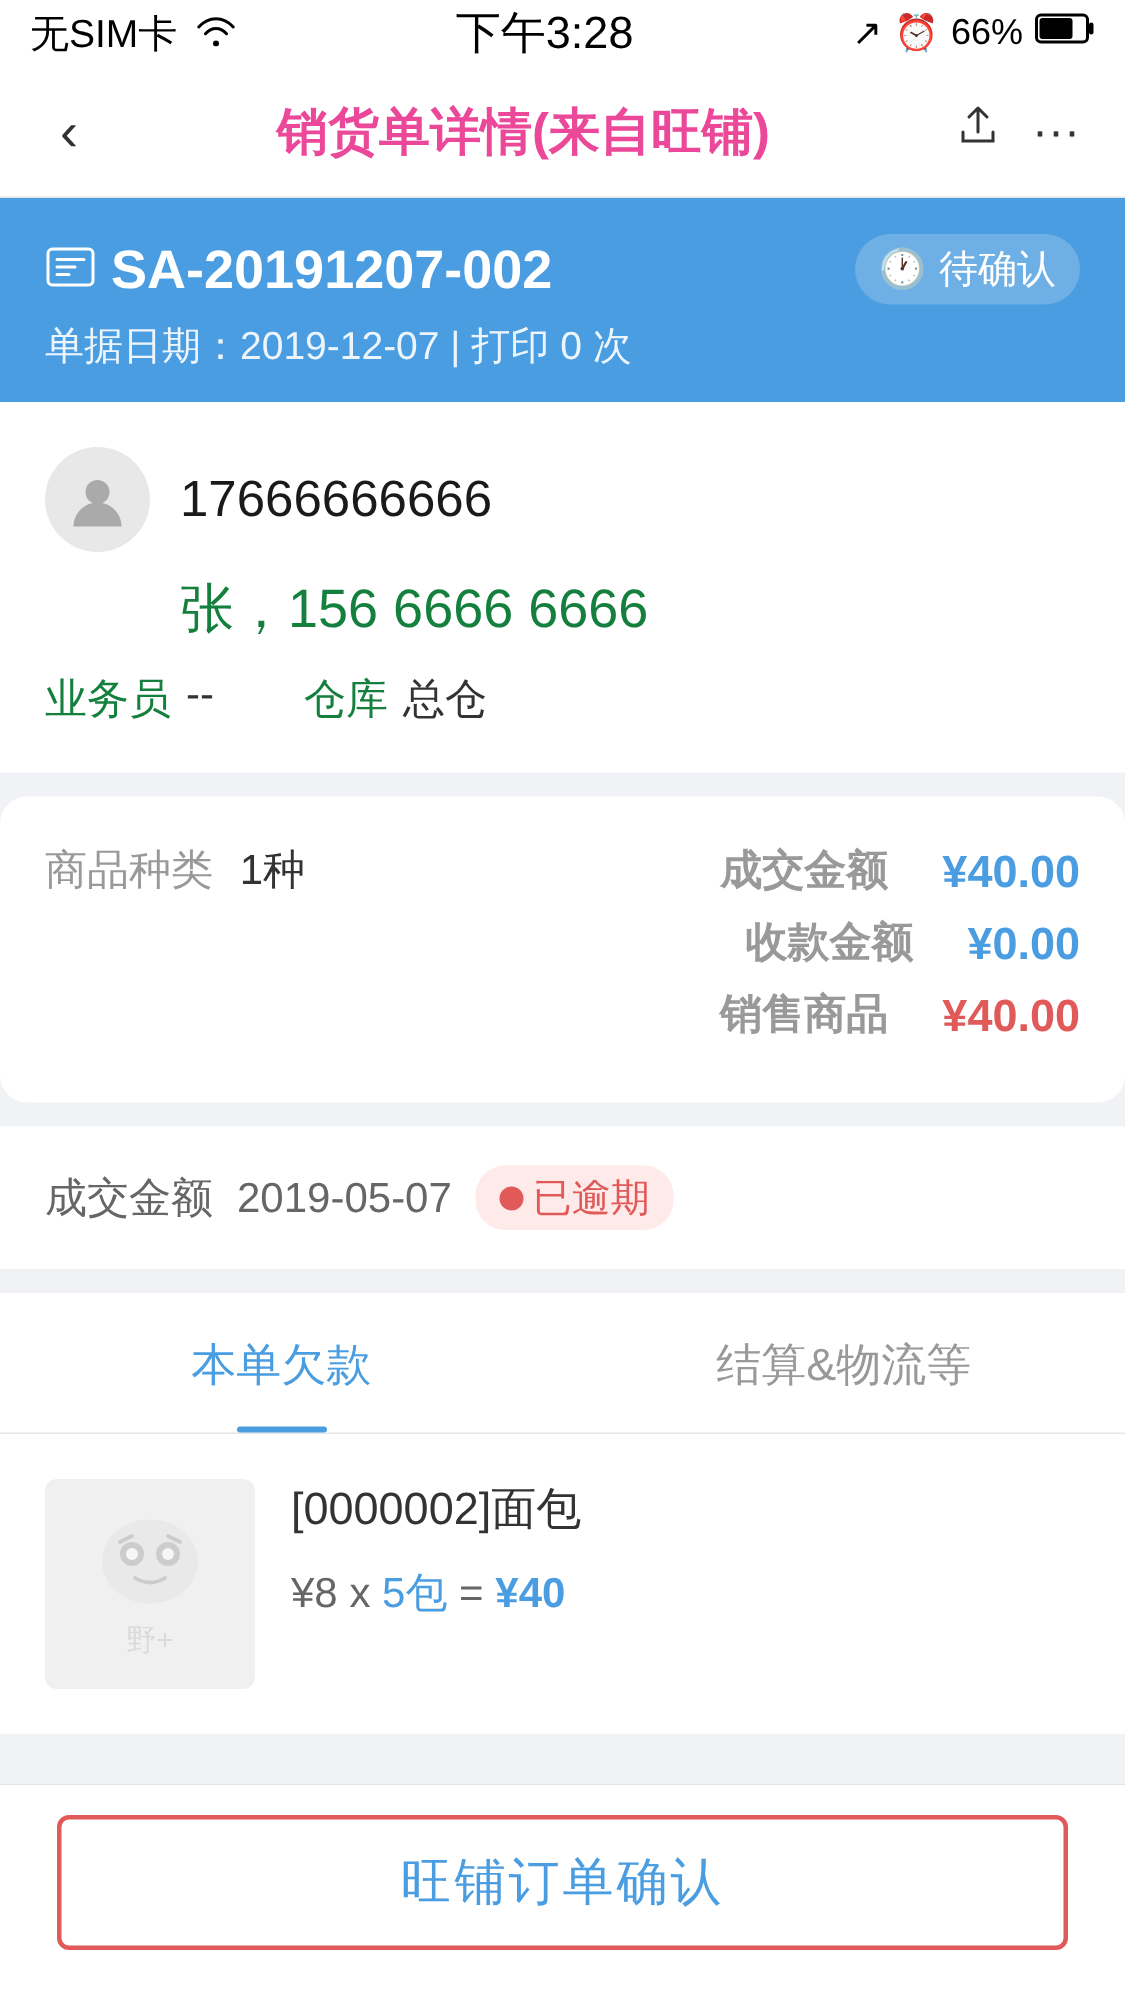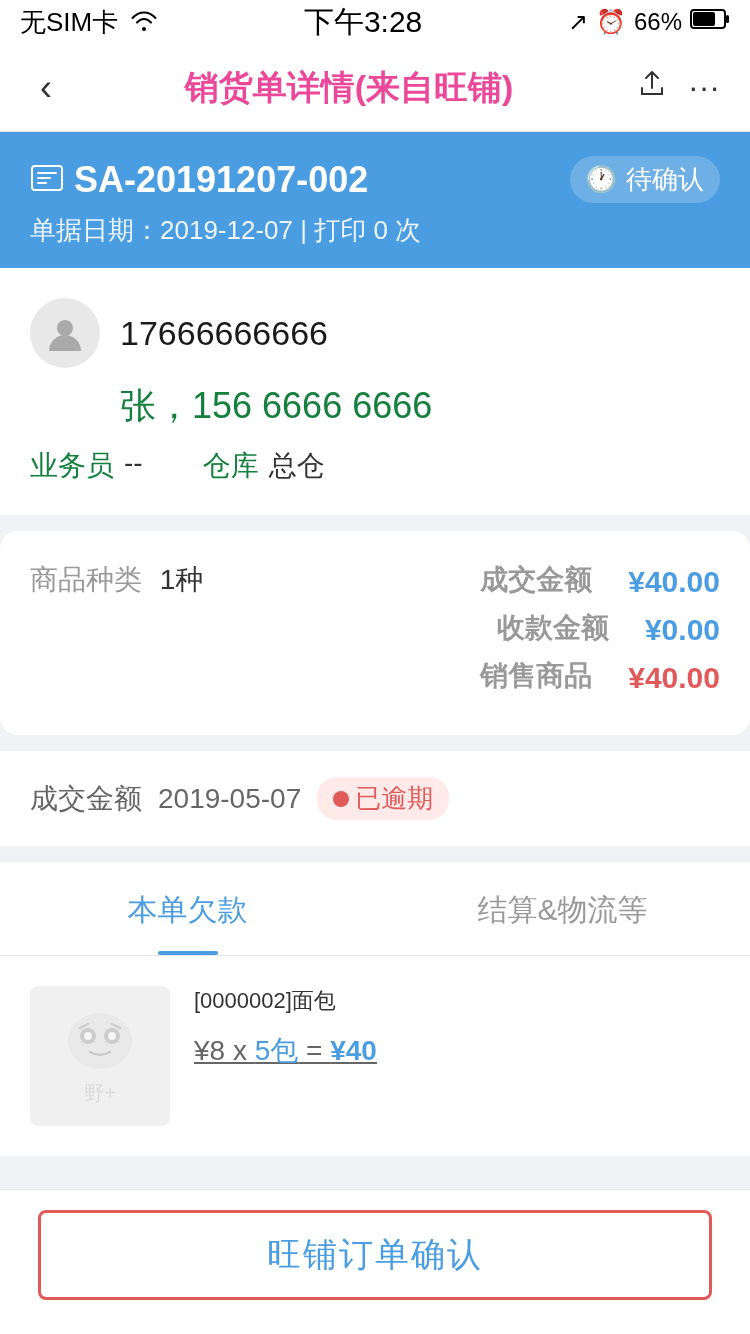--- a/index.html
+++ b/index.html
@@ -256,29 +256,28 @@
       overflow: hidden;
     }
     .product-thumb-owl {
       display: flex;
       flex-direction: column;
       align-items: center;
       opacity: 0.4;
     }
     .product-info { flex: 1; }
     .product-name {
-      font-size: 22px;
+      font-size: 30px;
       color: #333;
       font-weight: 500;
       margin-bottom: 16px;
     }
     .product-price {
       font-size: 28px;
       color: #666;
-      text-decoration: underline;
     }
     .product-price .qty { color: #4a9de0; }
     .product-price .total { color: #4a9de0; font-weight: 600; }
 
     
     .empty-area {
       background: #f0f2f5;
       height: 220px;
     }
 

